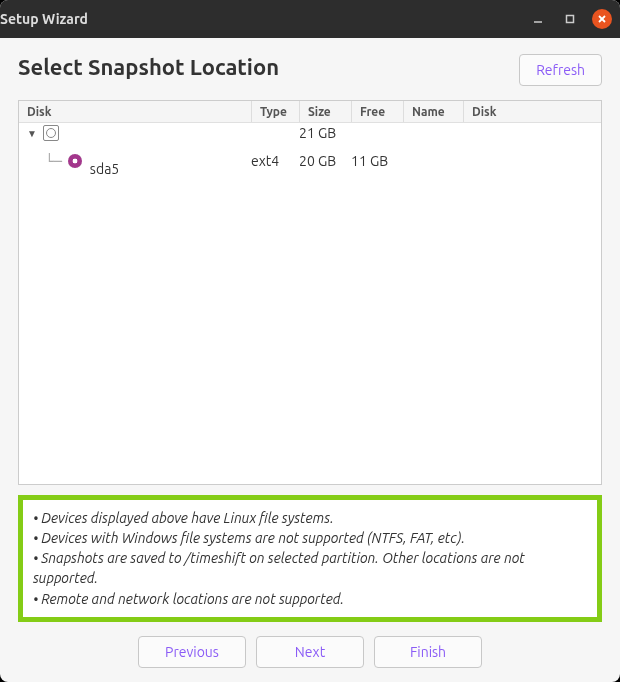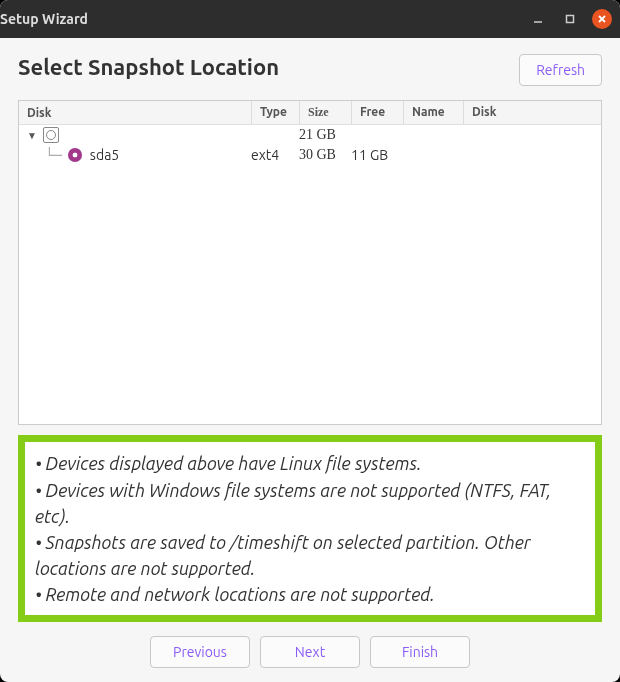--- a/index.html
+++ b/index.html
@@ -106,21 +106,21 @@
   }
   .row {
     display: flex;
     align-items: center;
     font-size: 14px;
     color: #333;
     padding: 2px 0;
   }
   .col-disk  { width: 232px; padding-left: 8px; display:flex; align-items:center; gap:4px; }
   .col-type  { width: 48px; }
-  .col-size  { width: 52px; font-family: Liberation Serif, serif; }
+  .col-size  { width: 52px; }
   .col-free  { width: 52px; }
   .col-name  { width: 60px; }
   .col-label { flex: 1; }
   .tree-header .col-disk { padding-left: 8px; }
   .expander {
     width: 12px;
     display: inline-block;
     color: #555;
     font-size: 10px;
   }
@@ -142,36 +142,36 @@
     content:""; width:8px; height:8px;
     border:1px solid #888; border-radius:50%;
   }
   .part-icon {
     width:14px; height:14px;
     border-radius:50%;
     background: radial-gradient(circle at 50% 50%, #fff 0 25%, #a3378c 26% 70%, #6b1a5a 71% 100%);
     display:inline-block;
   }
   .notes {
-    border: 7px solid #84cc16;
+    border: 5px solid #84cc16;
     background: #fff;
     margin-top: 10px;
     padding: 8px 10px;
-    font-size: 18px;
+    font-size: 14px;
     font-style: italic;
     color: #333;
     line-height: 1.45;
   }
   .footer-btns {
     display: flex;
     justify-content: center;
     gap: 10px;
     margin-top: 14px;
   }
-  .footer-btns .btn { width: 100px; text-align:center; }
+  .footer-btns .btn { width: 108px; text-align:center; }
 </style>
 </head>
 <body>
 
 <div class="window">
 
   <div class="titlebar">
     <span>Setup Wizard</span>
     <div class="title-controls">
       <div class="tc-btn tc-min">
@@ -219,24 +219,24 @@
             <div class="col-size">21 GB</div>
             <div class="col-free"></div>
             <div class="col-name"></div>
             <div class="col-label"></div>
           </div>
           <div class="row">
             <div class="col-disk">
               <span style="width: 12px; display: inline-block;"></span>
               <span class="child-branch">└─</span>
               <span class="part-icon"></span>
-              <span style="margin-left: 4px;">sda5</span>
+              <span style="margin-left: 4px; margin-top: 16px;">sda5</span>
             </div>
             <div class="col-type">ext4</div>
-            <div class="col-size">30 GB</div>
+            <div class="col-size">20 GB</div>
             <div class="col-free">11 GB</div>
             <div class="col-name"></div>
             <div class="col-label"></div>
           </div>
         </div>
     </div>
 
     <div class="notes" id="notes">
         <div>• Devices displayed above have Linux file systems.</div>
         <div>• Devices with Windows file systems are not supported (NTFS, FAT, etc).</div>

